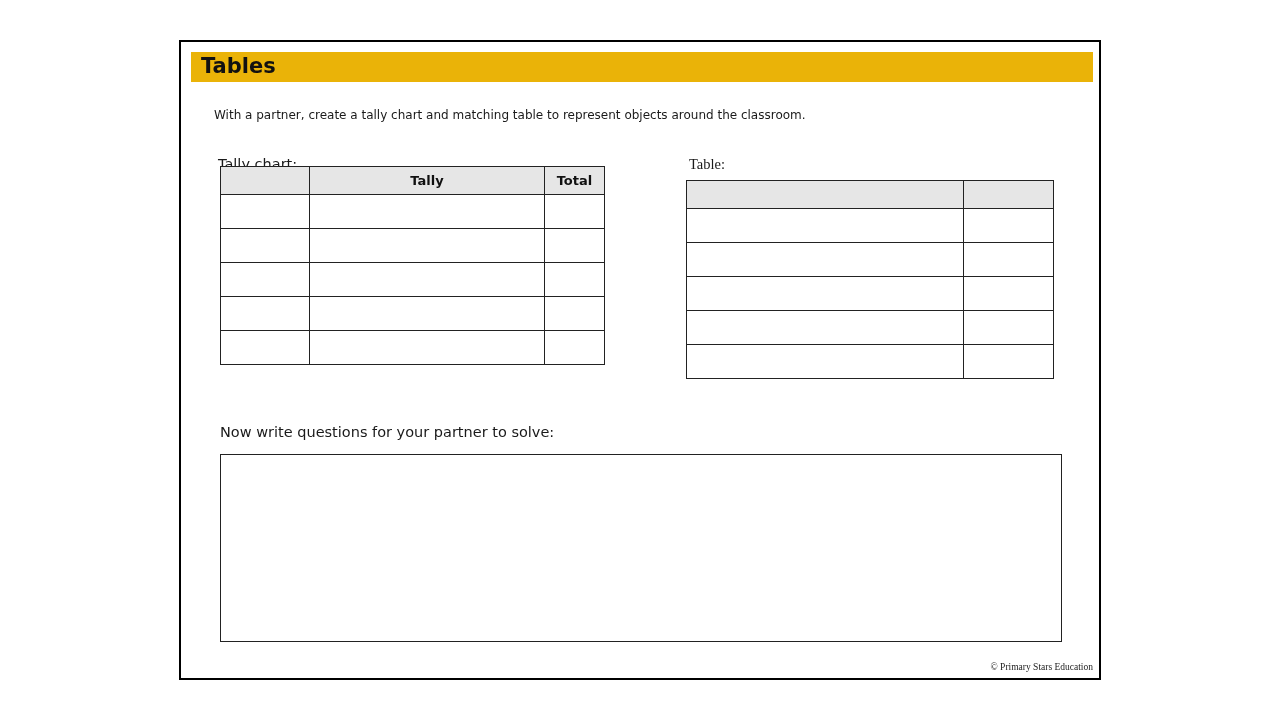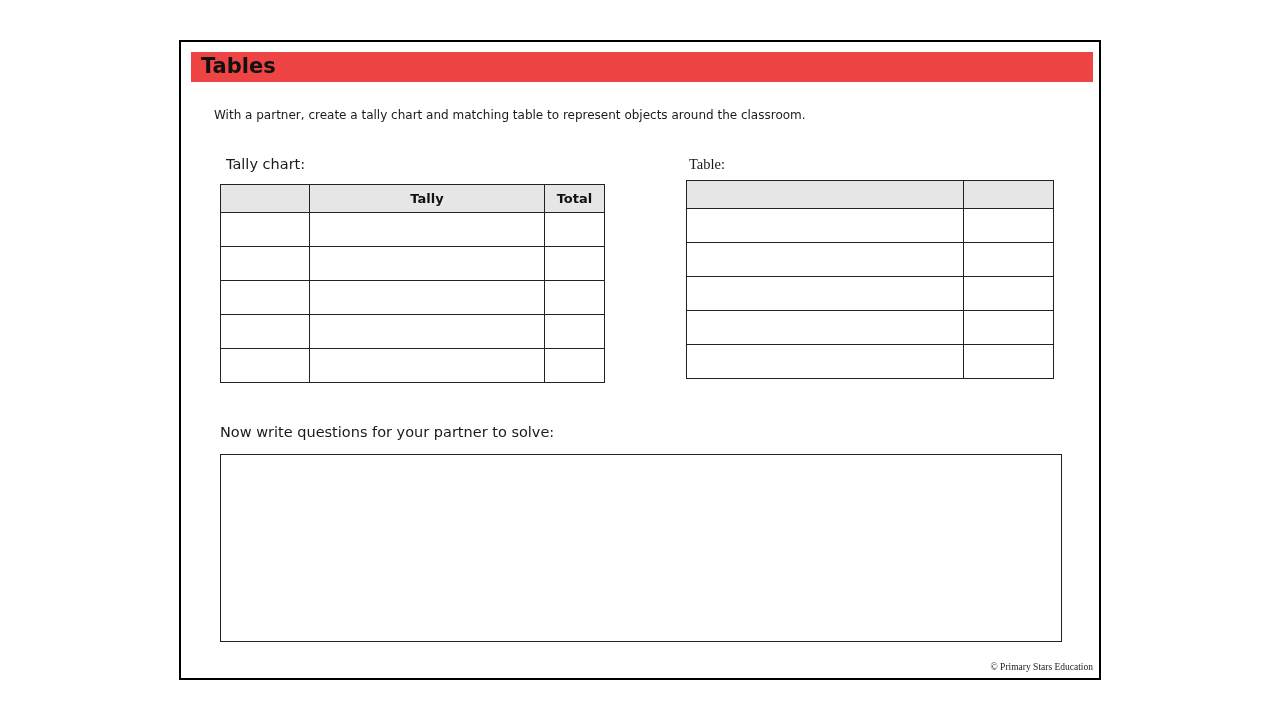--- a/index.html
+++ b/index.html
@@ -7,21 +7,21 @@
     width: 1280px; height: 720px; background: #ffffff; position: relative;
     font-family: "DejaVu Sans", sans-serif; color: #111;
     overflow: hidden;
   }
   .sheet {
     position: absolute; left: 179px; top: 40px; width: 918px; height: 636px;
     border: 2px solid #000; background: #fff;
   }
   .title-bar {
     position: absolute; left: 10px; top: 10px; width: 902px; height: 30px;
-    background: #ef4444;
+    background: #eab308;
   }
   .title {
     position: absolute; left: 10px; top: 2px; font-size: 21px; font-weight: bold;
     letter-spacing: 0px; font-family: "DejaVu Sans", sans-serif;
   }
   .instruction {
     position: absolute; left: 33px; top: 66px; font-size: 12px; color: #1a1a1a;
     font-family: "DejaVu Sans", sans-serif;
   }
   .label {
@@ -50,23 +50,23 @@
 </head>
 <body>
 
 <div class="sheet">
   <div class="title-bar">
     <span class="title">Tables</span>
   </div>
 
   <div class="instruction">With a partner, create a tally chart and matching table to represent objects around the classroom.</div>
 
-  <div class="label" style="left:45px; top:114px;">Tally chart:</div>
+  <div class="label" style="left:37px; top:114px;">Tally chart:</div>
 
-  <table class="grid" style="left:39px; top:142px; width:385px;">
+  <table class="grid" style="left:39px; top:124px; width:385px;">
     <colgroup>
         <col style="width:89px">
         <col style="width:234px">
         <col style="width:60px">
       </colgroup>
     <tbody>
         <tr>
       <th></th>
       <th>Tally</th>
       <th>Total</th>

